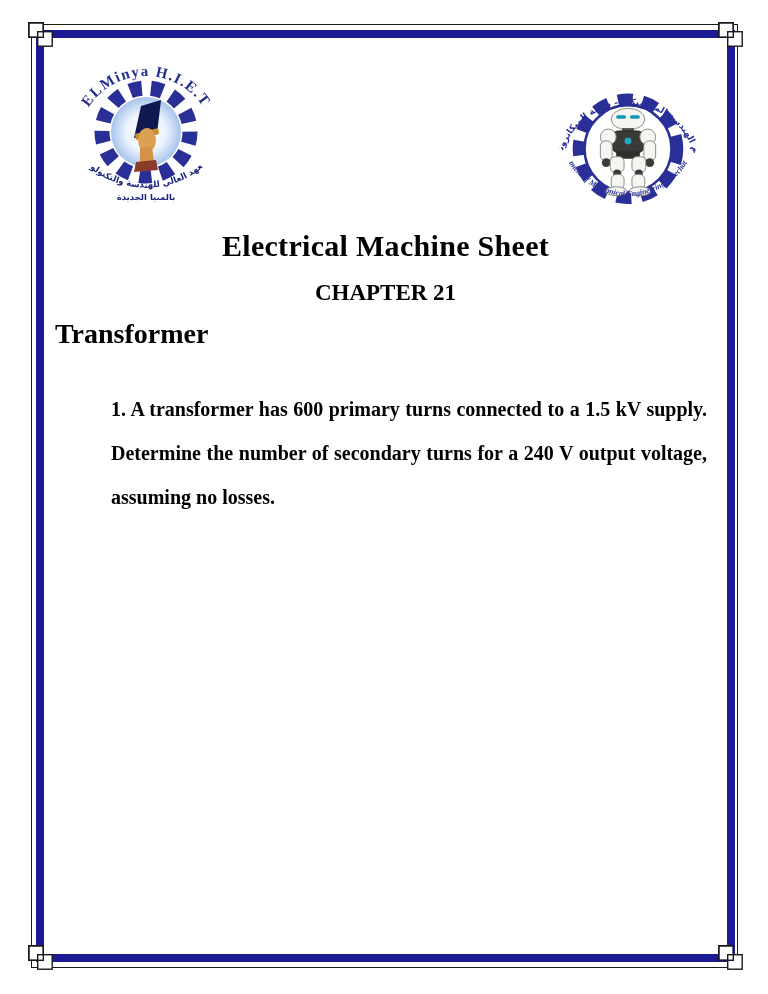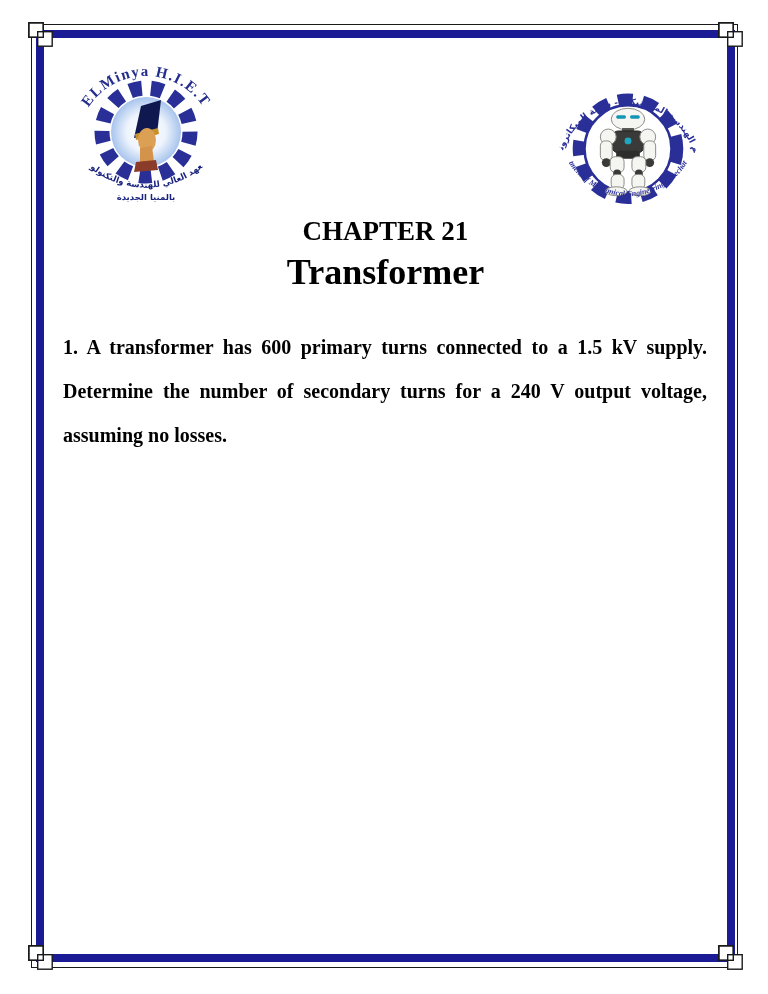--- a/index.html
+++ b/index.html
@@ -16,25 +16,25 @@
   .corner.tl { left:28px;  top:22px; }
   .corner.tr { left:718px; top:22px; }
   .corner.bl { left:28px;  top:945px; }
   .corner.br { left:718px; top:945px; }
   
   .content { position:absolute; left:44px; top:38px; right:41px; bottom:40px; }
   .header  { display:flex; justify-content:space-between; align-items:flex-start;
              padding:14px 10px 0 12px; height:164px; box-sizing:border-box; }
   h1.title    { margin:26px 0 0; text-align:center; font-size:30px; font-weight:bold;
                 line-height:36px; letter-spacing:.3px; }
-  h2.chapter  { margin:14px 0 0; text-align:center; font-size:27px; font-weight:bold;
+  h2.chapter  { margin:14px 0 0; text-align:center; font-size:23px; font-weight:bold;
                 line-height:30px; }
-  h3.subtitle { margin:8px 11px 0;  text-align:center; font-size:36px; font-weight:bold;
+  h3.subtitle { margin:8px 11px 0;  font-size:28px; font-weight:bold;
                 line-height:36px; }
-  .problems { margin-top:35px; padding:0 20px 0 19px; }
+  .problems { margin-top:35px; padding:0 20px 0 19px;margin-left:48px; }
   .problems p { margin:0 0 23px; font-size:20px; font-weight:bold; line-height:44px;
                 text-align:justify; }
   .arabic { font-family:"DejaVu Sans", sans-serif; }
 </style>
 </head>
 <body>
 
 <div class="page">
 
   <div class="frame-black"></div>
@@ -143,20 +143,21 @@
           <textPath href="#rg-top-arc" startOffset="50%" text-anchor="middle">قسم الهندسة الميكانيكية - شعبة الميكاترونكس</textPath>
         </text>
 
         <text font-family="Liberation Serif, serif" font-size="8" font-style="italic" font-weight="bold" fill="#2a2f98">
           <textPath href="#rg-bot-arc" startOffset="50%" text-anchor="middle">Department of Mechanical Engineering - Mechatronics</textPath>
         </text>
       </svg>
 
     </div>
 
+    <h1 class="title">Electrical Machine Sheet</h1>
     <h2 class="chapter">CHAPTER 21</h2>
     <h3 class="subtitle">Transformer</h3>
 
     <div class="problems">
       <p>1. A transformer has 600 primary turns connected to a 1.5 kV supply. Determine the number of secondary turns for a 240 V output voltage, assuming no losses.</p>
     </div>
 
   </div>
 </div>
 

